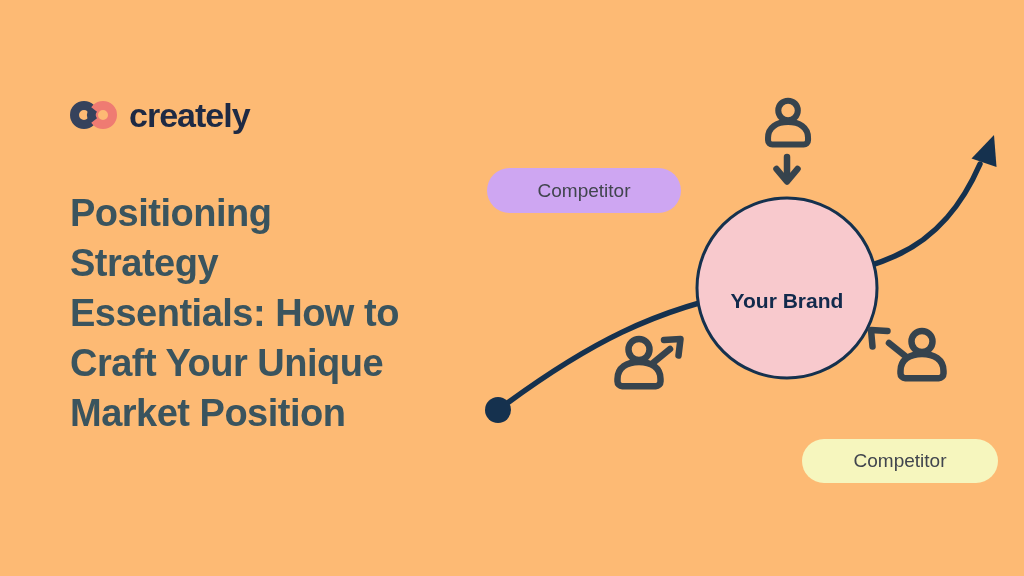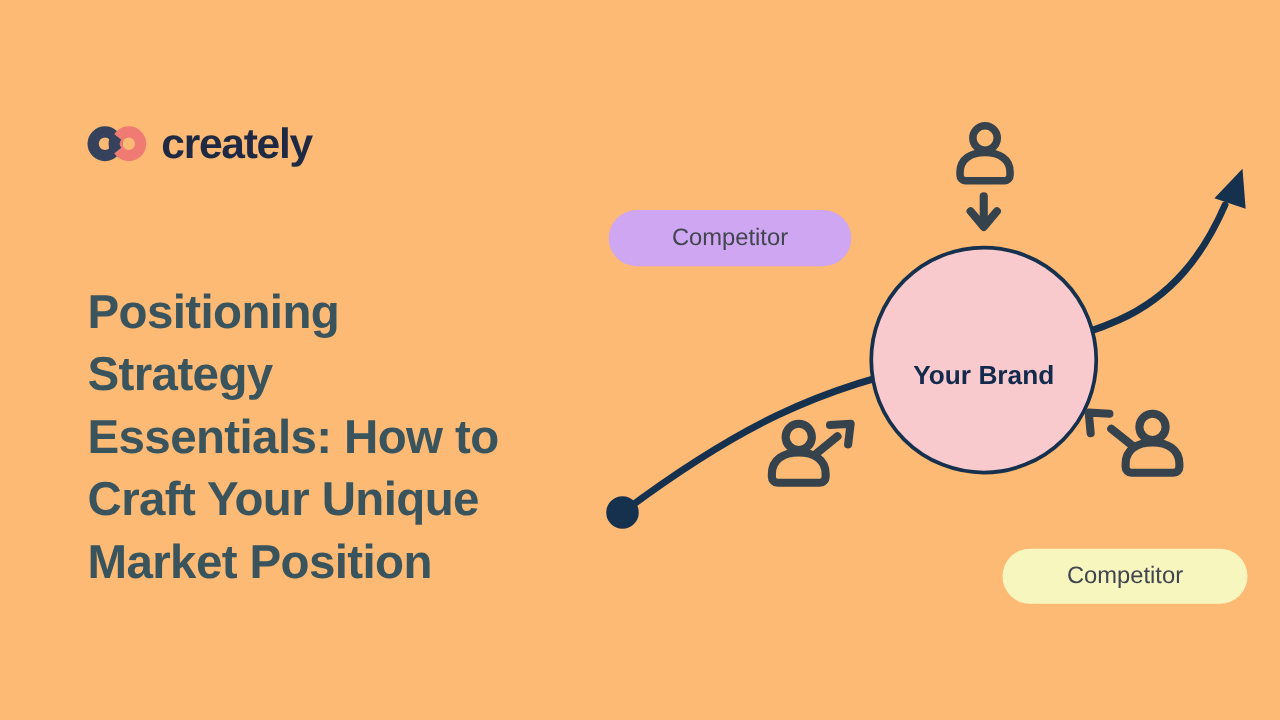--- a/index.html
+++ b/index.html
@@ -35,21 +35,20 @@
     position: absolute;
     left: 70px;
     top: 188px;
     width: 440px;
     font-size: 38px;
     line-height: 50px;
     font-weight: 700;
     letter-spacing: -0.5px;
     color: #3A545E;
     white-space: pre-line;
-    margin-top: 37px;
   }
 
   
   .diagram-svg {
     position: absolute;
     left: 0; top: 0;
     width: 1024px; height: 576px;
   }
 
   .badge {

